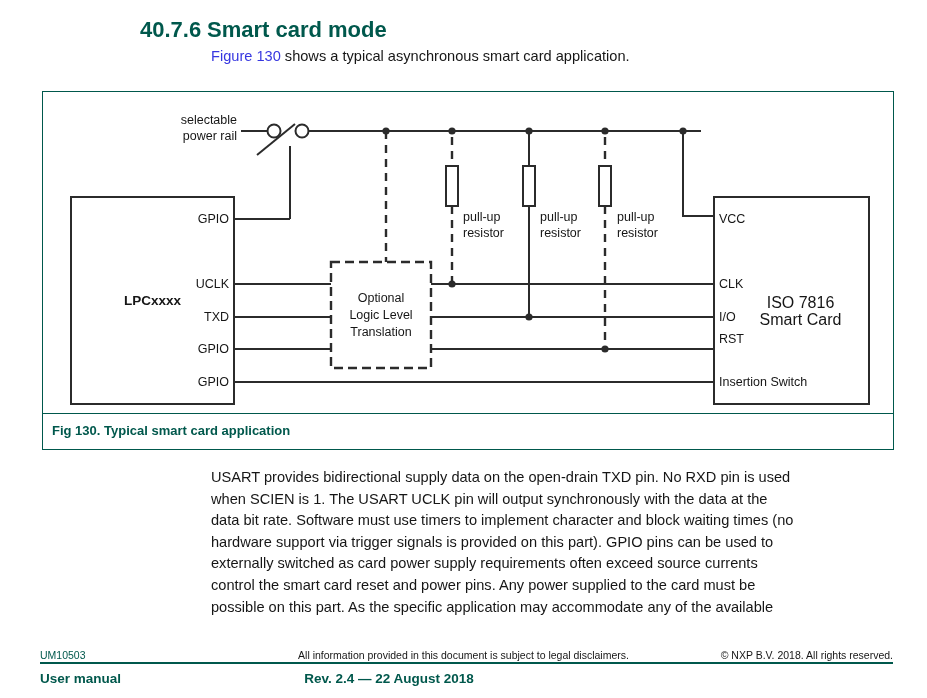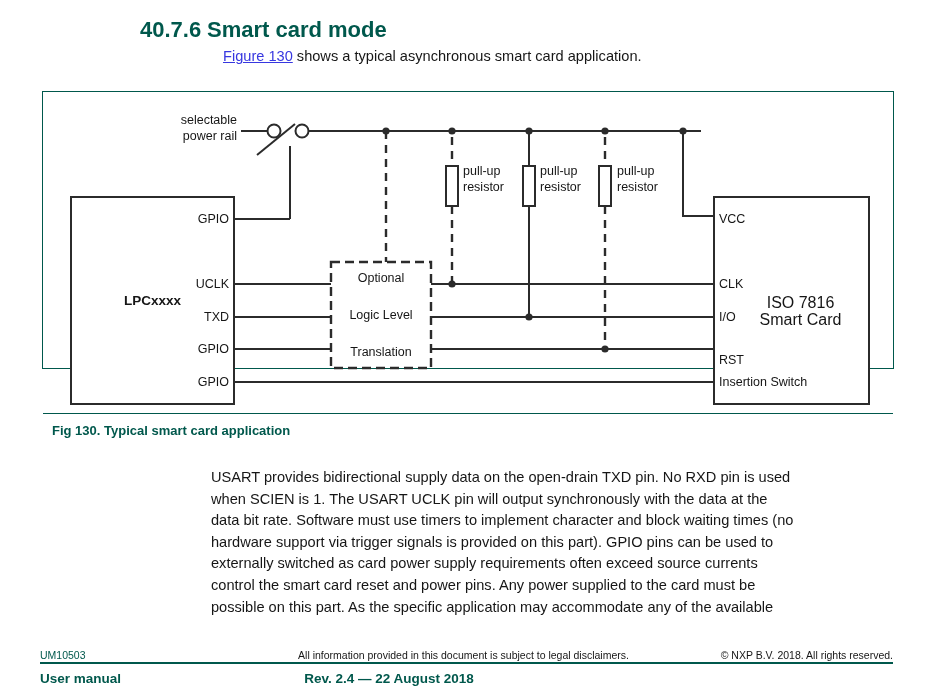--- a/index.html
+++ b/index.html
@@ -5,45 +5,45 @@
   :root { --brand:#00584c; --link:#3737e0; --ink:#161616; --wire:#2b2b2b; }
   * { margin:0; padding:0; box-sizing:border-box; }
   body { background:#fff; }
   .page {
     position:relative; width:927px; height:698px; background:#ffffff;
     font-family:"Liberation Sans", sans-serif; color:var(--ink); overflow:hidden;
   }
   .heading { position:absolute; top:17px; left:140px; font-size:22px; font-weight:bold; color:var(--brand); }
   .heading .num { display:inline-block; width:67px; }
   .intro { position:absolute; top:48px; left:211px; font-size:14.6px; color:var(--ink); }
-  a.doclink { color:var(--link); text-decoration:underline; cursor:pointer;margin-left:12px; }
+  a.doclink { color:var(--link); cursor:pointer; }
 
   .figure-box {
-    position:absolute; left:42px; top:91px; width:852px; height:278px;
+    position:absolute; left:42px; top:91px; width:852px; height:359px;
     border:1.5px solid var(--brand); background:#fff;
   }
   .diagram-svg { position:absolute; left:0; top:0; }
   .dlabel { position:absolute; font-size:12.5px; line-height:16px; color:var(--ink); }
   .lbl-powerrail { left:108px; top:20px; width:86px; text-align:right; }
-  .lbl-pullup { width:60px; }
+  .lbl-pullup { width:60px;margin-top:46px; }
   .lbl-pullup.p1 { left:420px; top:71px; }
   .lbl-pullup.p2 { left:497px; top:71px; }
   .lbl-pullup.p3 { left:574px; top:71px; }
   .lbl-lpc {
     left:28px; top:105px; width:163px; height:207px;
     display:flex; align-items:center; justify-content:center;
     font-size:13.5px; font-weight:bold;
   }
   .pin { position:absolute; height:14px; line-height:14px; }
   .pin-left { left:100px; width:86px; text-align:right; }
   .pin-right { left:676px; width:145px; text-align:left; }
   .lbl-translator {
     left:288px; top:170px; width:100px; height:106px;
     display:flex; flex-direction:column; align-items:center; justify-content:center;
-    line-height:17px; text-align:center;gap:20px;
+    line-height:17px; text-align:center;
   }
   .lbl-iso { left:700px; top:202px; width:115px; text-align:center; font-size:16px; line-height:17px; }
   .caption-bar {
     position:absolute; left:0; top:321px; width:100%; height:38px;
     border-top:1.5px solid var(--brand); padding:9px 0 0 9px;
     font-size:13px; font-weight:bold; color:var(--brand);
   }
 
   .bodytext { position:absolute; left:211px; top:467px; width:700px; font-size:14.6px; line-height:21.6px; }
   .bodytext .bline { white-space:nowrap; }
@@ -156,21 +156,21 @@
 
     <div class="dlabel lbl-translator">
       <div>Optional</div>
       <div>Logic Level</div>
       <div>Translation</div>
     </div>
 
     <div class="dlabel pin pin-right" style="top:120px">VCC</div>
     <div class="dlabel pin pin-right" style="top:185px">CLK</div>
     <div class="dlabel pin pin-right" style="top:218px">I/O</div>
-    <div class="dlabel pin pin-right" style="top:261px">RST</div>
+    <div class="dlabel pin pin-right" style="top:240px">RST</div>
     <div class="dlabel pin pin-right" style="top:283px">Insertion Switch</div>
 
     <div class="dlabel lbl-iso">
       <div>ISO 7816</div>
       <div>Smart Card</div>
     </div>
 
     <div class="caption-bar">Fig 130. Typical smart card application</div>
   </div>
 

